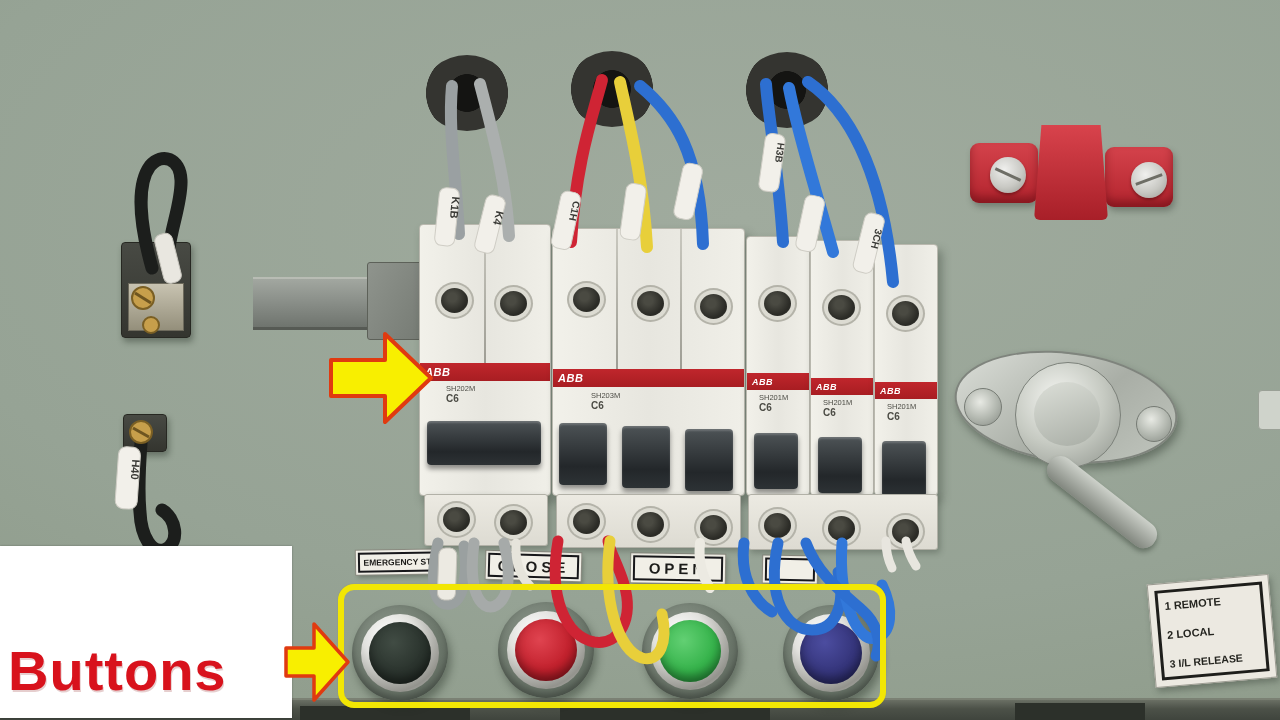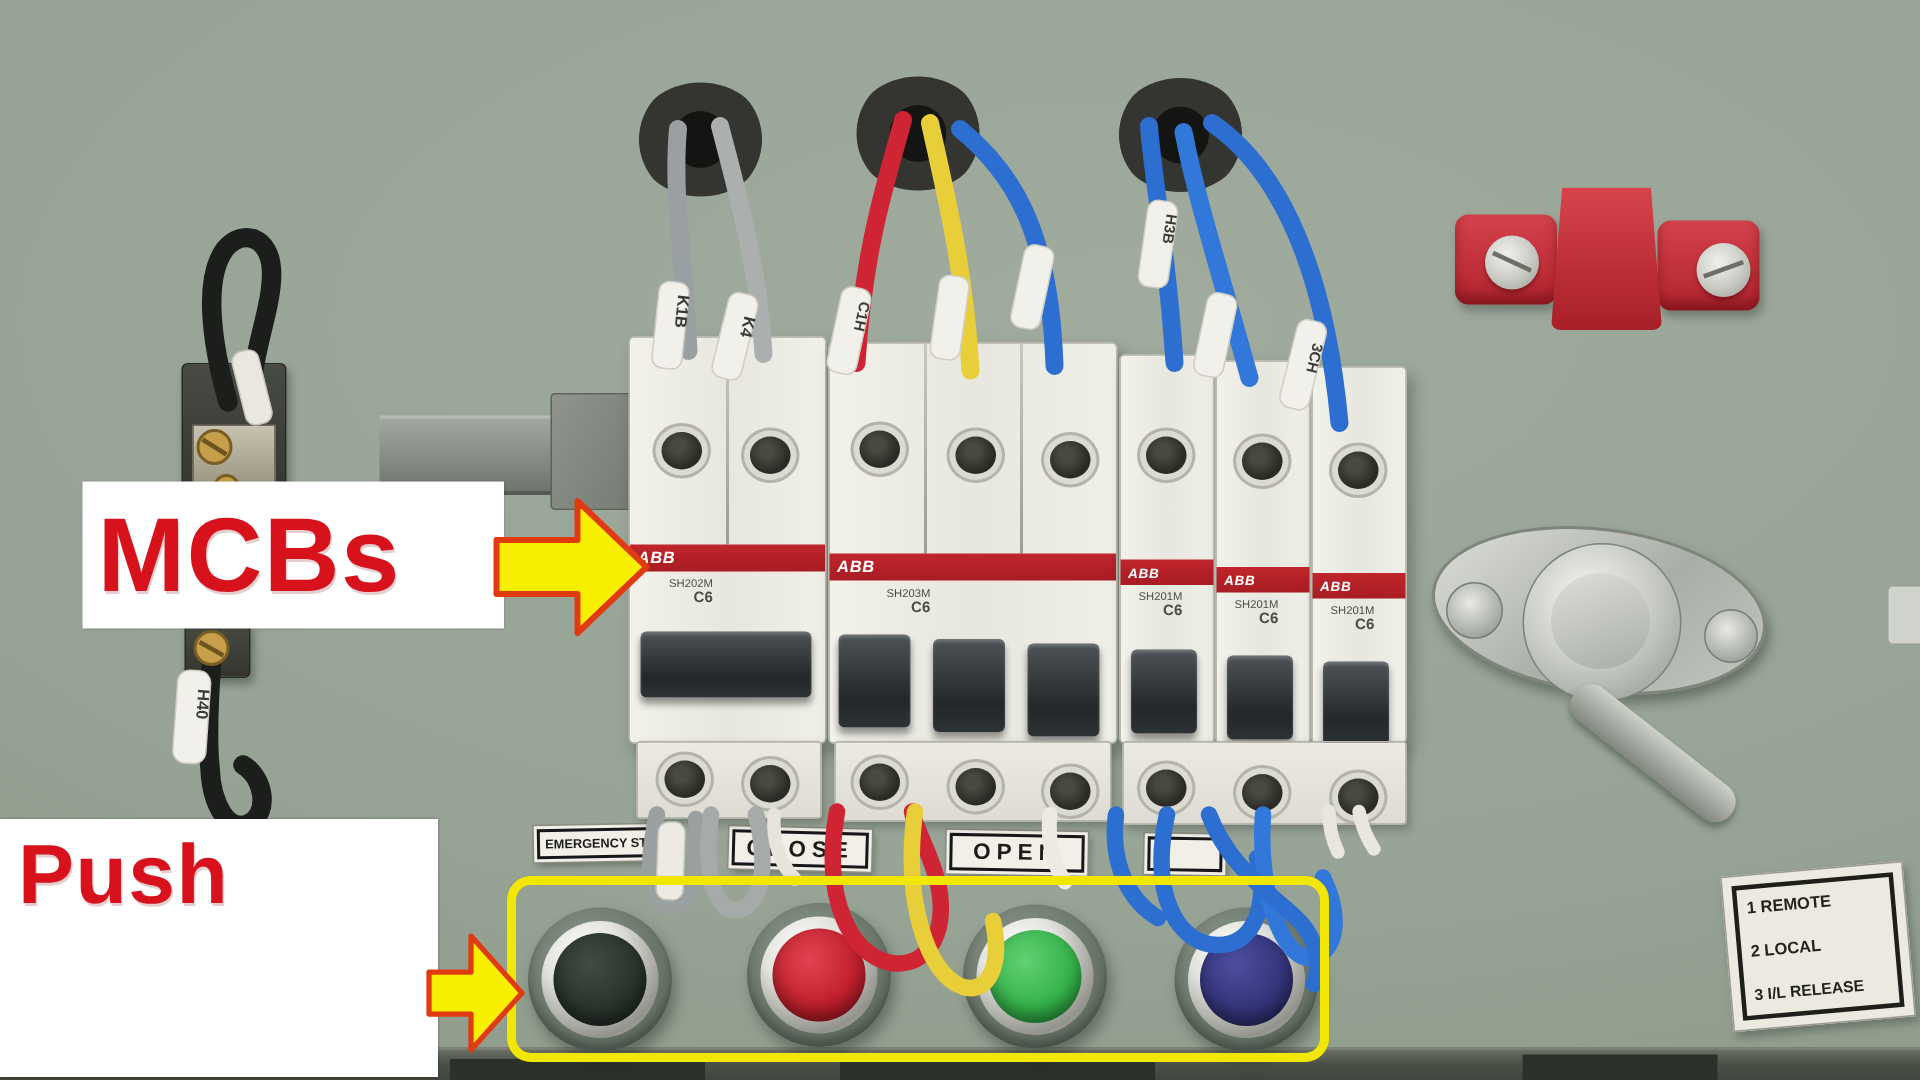--- a/index.html
+++ b/index.html
@@ -15,21 +15,21 @@
   .bracket{background:linear-gradient(120deg,#8f948d,#767b74);border:1px solid #5d6159;border-radius:3px;}
   
   .mcb{background:linear-gradient(90deg,#f2f1ea 0%,#e7e6df 50%,#f0efe8 100%);
     border:1px solid #b9b8ae;border-radius:4px;box-shadow:4px 6px 10px rgba(35,45,35,.35);}
   .seam{width:2px;background:linear-gradient(#c9c8bf,#9e9d94);}
   .screw{width:27px;height:25px;border-radius:50%;
     background:radial-gradient(circle at 42% 38%, #4a4a42 20%, #2b2b26 65%);
     box-shadow:0 0 0 4px #dcdbd2, 0 0 0 6px #b4b3a9;}
   .band{background:linear-gradient(#c0262c,#a81d22);display:flex;align-items:center;}
   .abb{color:#fff;font-style:italic;font-weight:800;font-size:11px;letter-spacing:.5px;margin-left:5px;}
-  .model{color:#4c4c45;line-height:1.1;text-align:right;}
+  .model{color:#4c4c45;line-height:1.1;}
   .model .m1{display:block;font-size:7.5px;}
   .model .m2{display:block;font-size:10px;font-weight:bold;}
   .tog{background:linear-gradient(#4d5356,#23272a 70%,#2d3235);border-radius:4px;
     box-shadow:inset 0 2px 2px rgba(255,255,255,.18), 0 4px 5px rgba(0,0,0,.4);}
   .bot-term{background:linear-gradient(#eceae2,#dddbd2);border:1px solid #b2b1a7;border-radius:3px;box-shadow:2px 3px 6px rgba(35,45,35,.3);}
   
   .strip{background:#f1efe7;box-shadow:0 0 0 1px #8b8b81, 2px 3px 4px rgba(40,50,40,.35);display:flex;}
   .strip-in{flex:1;margin:2px;border:2px solid #17171a;display:flex;align-items:center;justify-content:center;
     font-weight:bold;color:#1b1b19;white-space:nowrap;overflow:hidden;}
   
@@ -338,27 +338,24 @@
       <g transform="translate(448,548) rotate(2)">
         <rect x="-9" y="0" width="18" height="52" rx="7" fill="#eceae2" stroke="#c6c4bc"></rect>
       </g>
     </g>
   </svg>
 
   <div class="abs" style="left:1258px;top:390px;width:22px;height:38px;background:#cfd3cb;border-radius:4px 0 0 4px;border:1px solid #9aa096;"></div>
 
   <div class="abs hl-box" style="left:338px;top:584px;width:536px;height:112px;"></div>
 
-  <div class="abs callout" style="left:55px;top:321px;width:281px;height:98px;">
-    <div class="callout-text" style="position:absolute;left:10px;top:8px;font-size:70px;line-height:82px;">MCBs</div>
-  </div>
   <svg class="abs" style="left:325px;top:324px;" width="112" height="108" viewBox="0 0 112 108">
     <polygon points="6,36 60,36 60,10 106,54 60,98 60,72 6,72" fill="#f8ef00" stroke="#e03a10" stroke-width="4" stroke-linejoin="round"></polygon>
   </svg>
 
   <div class="abs callout" style="left:0;top:546px;width:292px;height:172px;">
-    <div class="callout-text" style="position:absolute;left:12px;top:4px;font-size:56px;">Push</div>
+    <div class="callout-text" style="position:absolute;left:8px;top:92px;font-size:56px;">Buttons</div>
   </div>
   <svg class="abs" style="left:282px;top:612px;" width="74" height="100" viewBox="0 0 74 100">
     <polygon points="4,36 32,36 32,12 66,50 32,88 32,64 4,64" fill="#f8ef00" stroke="#e03a10" stroke-width="3.5" stroke-linejoin="round"></polygon>
   </svg>
 
 </div>
 
 </body></html>

